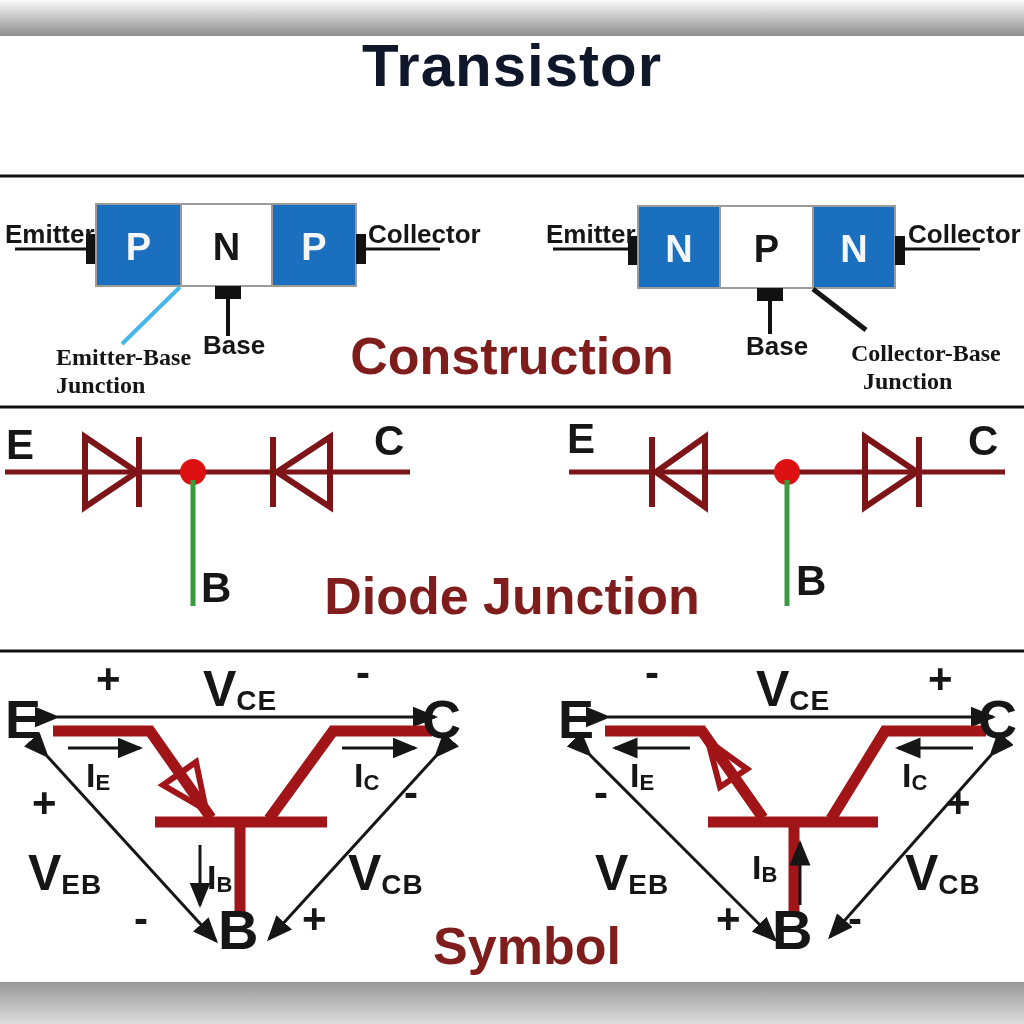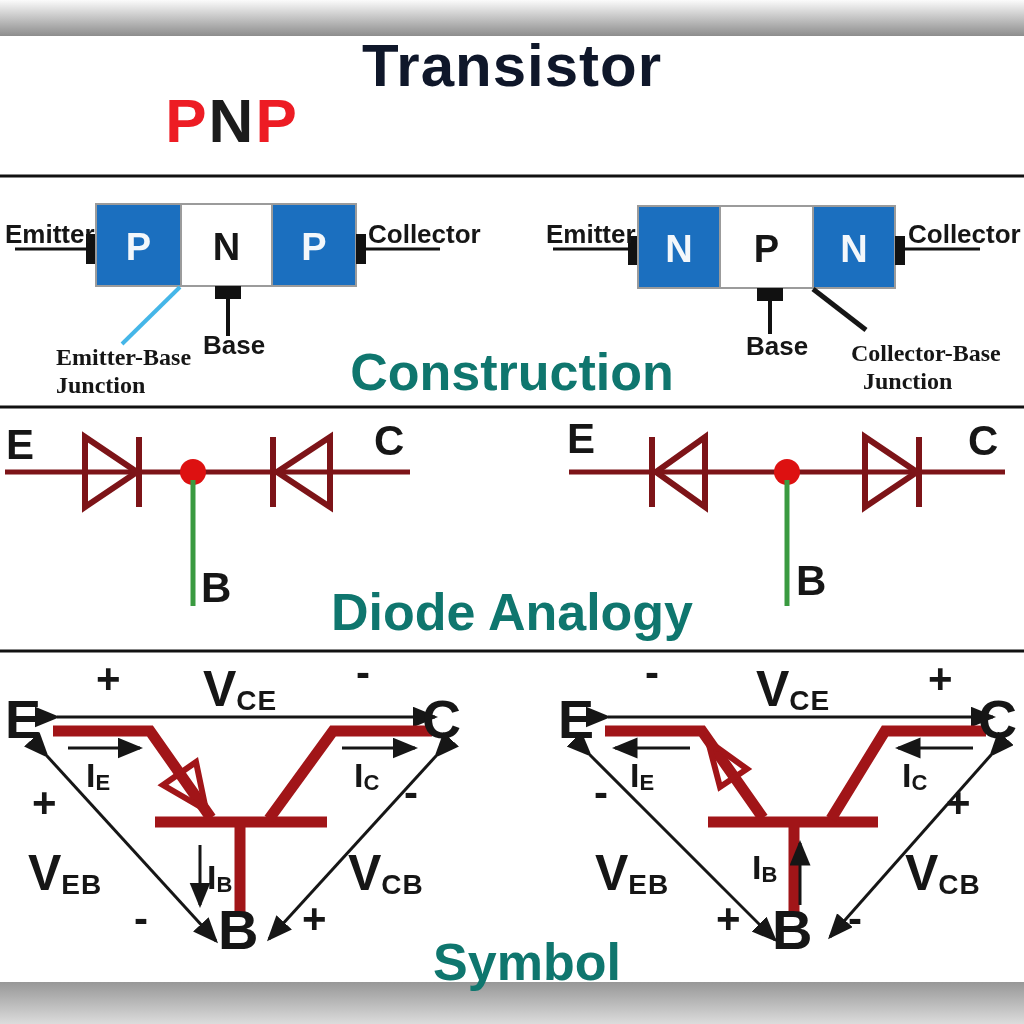--- a/index.html
+++ b/index.html
@@ -8,21 +8,21 @@
     font-family:"Liberation Sans",sans-serif;
   }
   .abs{position:absolute;}
   .lbl{position:absolute;font-weight:bold;color:#161616;white-space:nowrap;line-height:1;}
   .edge-top{left:0;top:0;width:1024px;height:36px;background:linear-gradient(#fbfbfb,#8d8d8d);}
   .edge-bottom{left:0;top:982px;width:1024px;height:42px;background:linear-gradient(#979797,#dcdcdc);}
   .title{left:0;right:0;top:36px;text-align:center;font-size:60px;color:#0f172a;letter-spacing:1px;}
   .typehead{top:90px;font-size:62px;letter-spacing:2px;text-align:center;width:220px;}
   .c-red{color:#ed1c24;}
   .c-black{color:#1c1c1c;}
-  .sect{left:0;right:0;text-align:center;color:#0f766e;font-size:52px;margin-top:16px;}
+  .sect{left:0;right:0;text-align:center;color:#7f1d1d;font-size:52px;}
   .conlbl{font-size:26px;}
   .blockletter{font-size:38px;text-align:center;}
   .junction{font-family:"Liberation Serif",serif;font-size:24px;line-height:28px;}
   .dan{font-size:42px;}
   .sym-ec{font-size:54px;}
   .sym-b{font-size:56px;}
   .sign{font-size:42px;}
   .vlab .main{font-size:50px;}
   .vlab .sub{font-size:28px;vertical-align:-4px;letter-spacing:1px;}
   .ilab .main{font-size:34px;}
@@ -117,25 +117,24 @@
       <line x1="690" y1="748" x2="615" y2="748" stroke="#161616" stroke-width="3" marker-end="url(#ah)"></line>
       <line x1="973" y1="748" x2="898" y2="748" stroke="#161616" stroke-width="3" marker-end="url(#ah)"></line>
       <line x1="590" y1="755" x2="775" y2="940" stroke="#161616" stroke-width="3" marker-start="url(#ah)" marker-end="url(#ah)"></line>
       <line x1="991" y1="755" x2="830" y2="937" stroke="#161616" stroke-width="3" marker-start="url(#ah)" marker-end="url(#ah)"></line>
       <line x1="800" y1="905" x2="800" y2="843" stroke="#161616" stroke-width="3" marker-end="url(#ah)"></line>
     </g>
   </svg>
 
   <div class="lbl title">Transistor</div>
 
-  <div class="lbl typehead" style="left:122px;"><span class="c-red">P</span><span class="c-black">N</span><span class="c-red">P</span></div>
 
 
   <div class="lbl sect" style="top:330px;">Construction</div>
-  <div class="lbl sect" style="top:570px;">Diode Analogy</div>
+  <div class="lbl sect" style="top:570px;">Diode Junction</div>
   <div class="lbl sect" style="top:920px;left:30px;">Symbol</div>
 
   <div class="lbl conlbl" style="left:5px;top:221px;">Emitter</div>
   <div class="lbl conlbl" style="left:368px;top:221px;">Collector</div>
   <div class="lbl conlbl" style="left:203px;top:332px;">Base</div>
   <div class="lbl blockletter" style="left:96px;width:85px;top:228px;color:#f3f7fb;">P</div>
   <div class="lbl blockletter" style="left:181px;width:91px;top:228px;">N</div>
   <div class="lbl blockletter" style="left:272px;width:84px;top:228px;color:#f3f7fb;">P</div>
   <div class="lbl junction" style="left:32px;top:343px;margin-left:24px;">
     <div>Emitter-Base</div>

